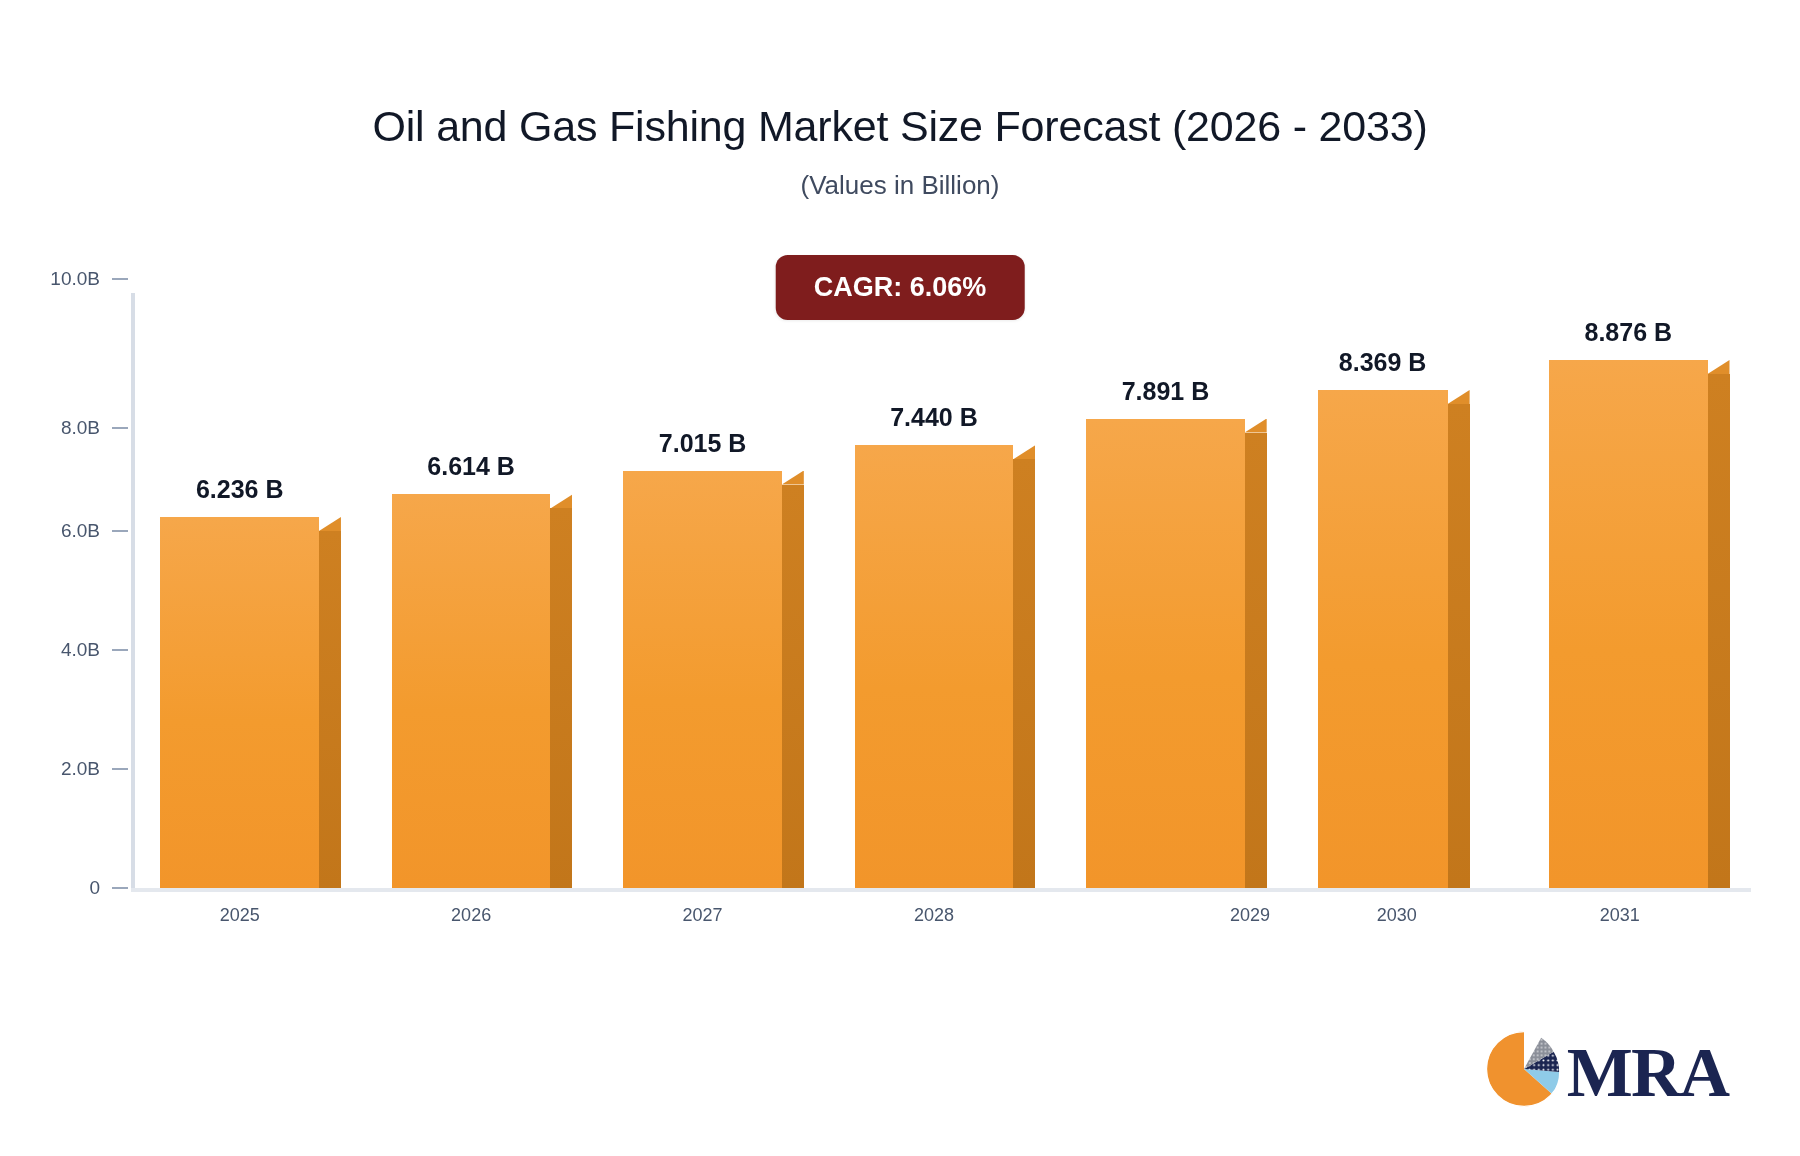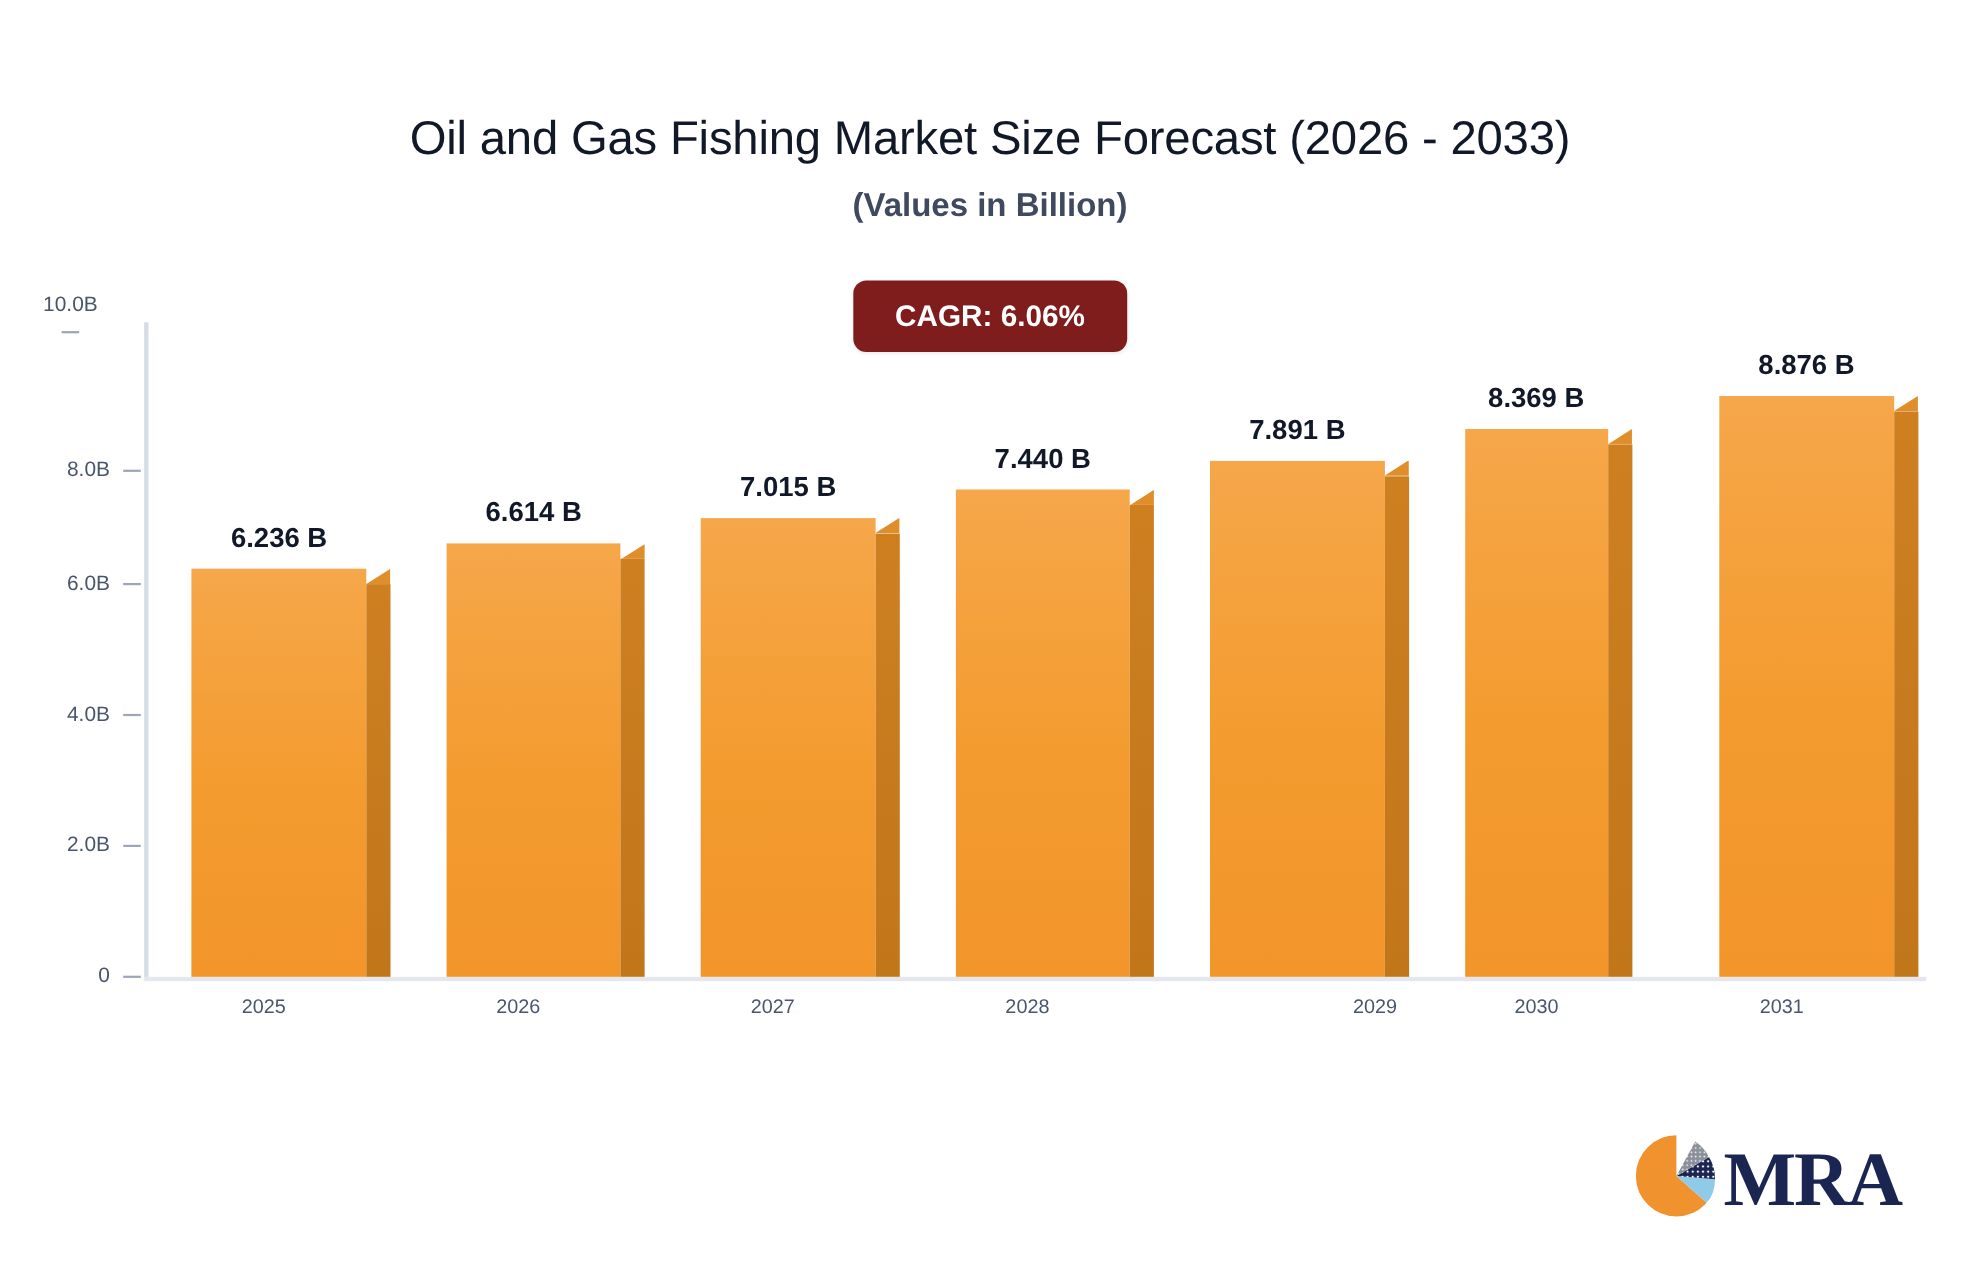--- a/index.html
+++ b/index.html
@@ -32,22 +32,22 @@
   .chart-title {
     font-size: 43px;
     font-weight: normal;
     color: #111827;
     letter-spacing: -0.2px;
     line-height: 1.25;
   }
 
   .chart-subtitle {
     margin-top: 16px;
-    font-size: 30px;
-    font-weight: bold;
+    font-size: 26px;
+    font-weight: normal;
     color: #3f4a5f;
   }
 
   
   .cagr-badge {
     position: absolute;
     top: 255px;
     left: 50%;
     transform: translateX(-50%);
     background: #7f1d1d;
@@ -133,21 +133,21 @@
 
   .bar-slot {
     position: absolute;
     bottom: 0;
     height: 100%;
   }
 
   .bar-3d {
     position: absolute;
     bottom: 0;
-    left: 14px;
+    left: 0;
     width: 100%;
     font-weight: bold;
   }
 
   .bar-front {
     position: absolute;
     left: 0;
     bottom: 0;
     width: calc(100% - 22px);
     height: 100%;
@@ -252,21 +252,21 @@
           <span class="y-tick-mark"></span>
         </div>
         <div class="y-tick" style="top: 521px;">
           <span class="y-tick-label">6.0B</span>
           <span class="y-tick-mark"></span>
         </div>
         <div class="y-tick" style="top: 418px; padding-left: 24px;">
           <span class="y-tick-label">8.0B</span>
           <span class="y-tick-mark"></span>
         </div>
-        <div class="y-tick" style="top: 283px; flex-direction: column;">
+        <div class="y-tick" style="top: 269px;">
           <span class="y-tick-label">10.0B</span>
           <span class="y-tick-mark"></span>
         </div>
       </div>
 
     <div class="axis-spine"></div>
     <div class="axis-baseline"></div>
 
     <div class="bars">
         <div class="bar-slot" style="left: 25.4571px; width: 180.514px;">

